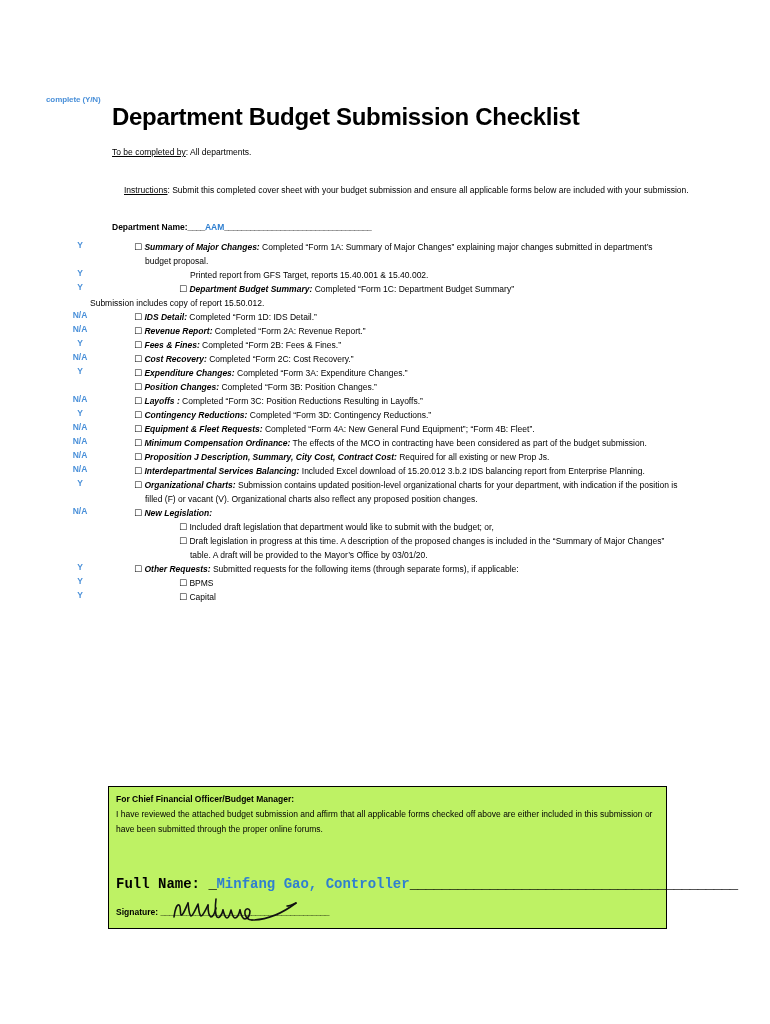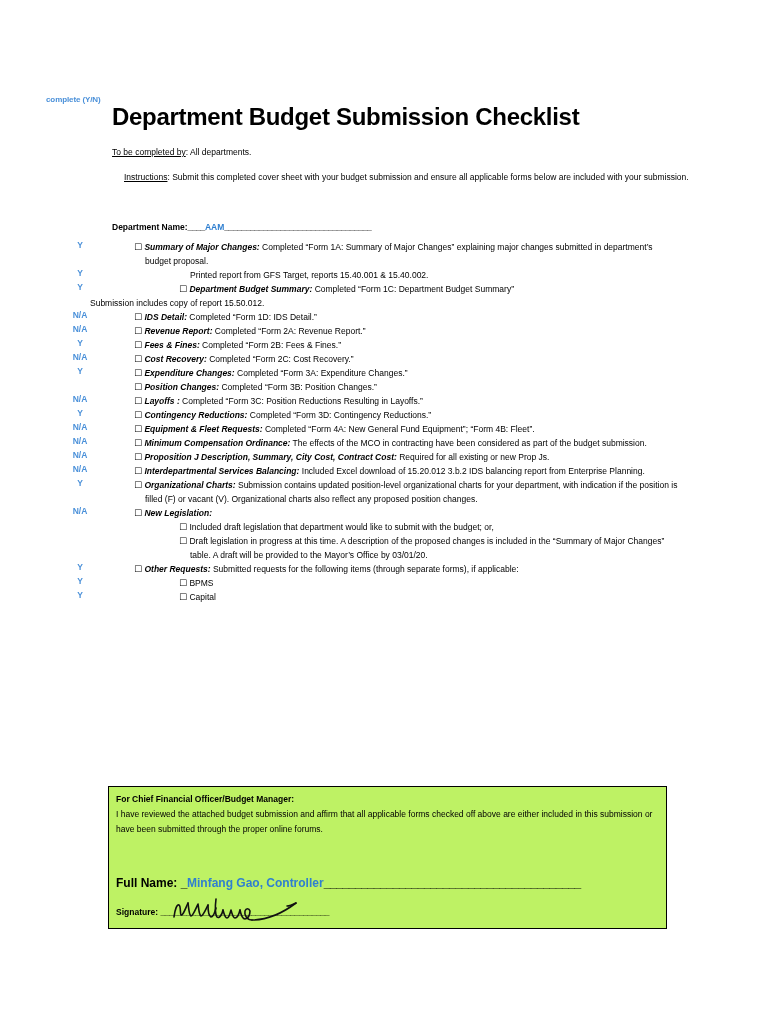--- a/index.html
+++ b/index.html
@@ -46,21 +46,21 @@
     white-space: nowrap;
   }
 
   .intro-line {
     position: absolute;
     left: 112px;
     font-size: 8.5px;
     white-space: nowrap;
   }
   .intro-to-be { top: 147px; }
-  .intro-instr { top: 172px; padding-left: 12px; }
+  .intro-instr { top: 185px; padding-left: 12px; }
   .u { text-decoration: underline; }
 
   .dept-line {
     position: absolute;
     left: 112px;
     top: 222px;
     font-size: 8.5px;
     font-weight: bold;
     white-space: nowrap;
   }
@@ -126,23 +126,24 @@
     right: 7px;
     font-size: 8.5px;
     line-height: 15px;
   }
   .sig-heading { font-weight: bold; }
   .sig-body { }
   .sig-name {
     position: absolute;
     left: 7px;
     top: 89px;
-    font-size: 12px;
-    font-weight: bold;
-    white-space: nowrap;
+    font-size: 14px;
+    font-weight: bold;
+    white-space: nowrap;
+    font-family: Liberation Mono, monospace;
   }
   .name-value { color: #2f7fd0; font-weight: bold; }
   .name-rule { font-weight: bold; letter-spacing: -0.4px; }
   .sig-sign {
     position: absolute;
     left: 7px;
     top: 120px;
     font-size: 8.5px;
     font-weight: bold;
     white-space: nowrap;

